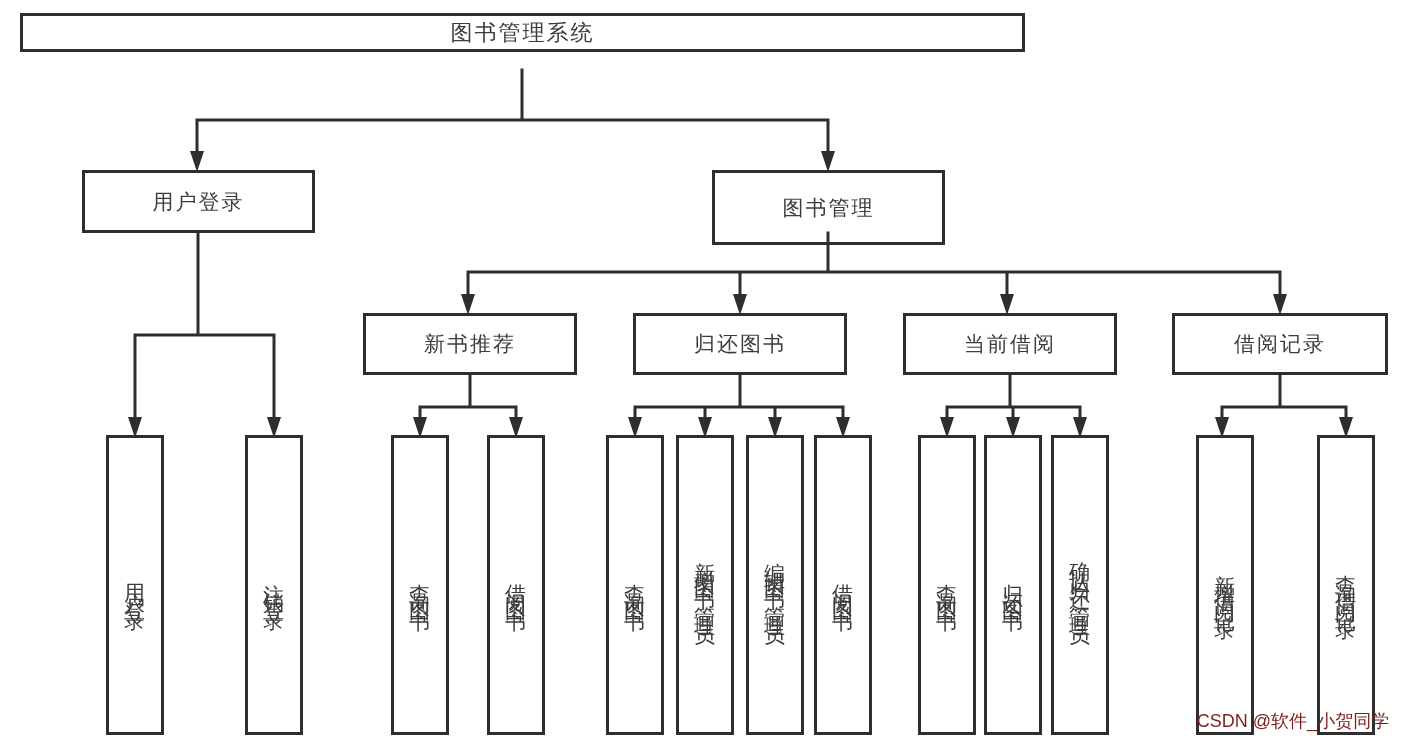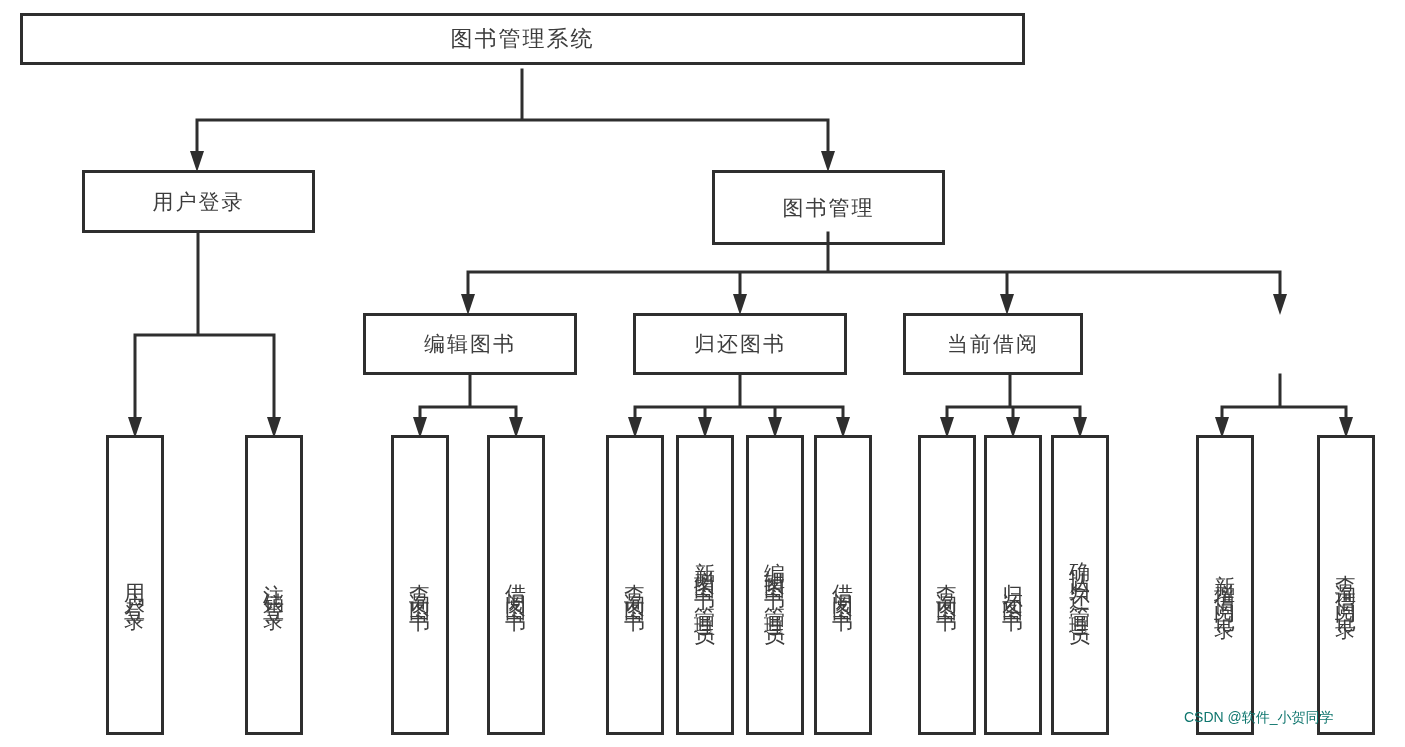--- a/index.html
+++ b/index.html
@@ -15,37 +15,38 @@
   .hbox{font-size:21px;letter-spacing:2px;white-space:nowrap;}
   .root{font-size:22px;}
   .vbox{top:435px;width:58px;height:300px;font-size:21px;}
   .vbox .vtext{
     writing-mode:vertical-rl;text-orientation:mixed;
     letter-spacing:9px;line-height:1;white-space:nowrap;
   }
   svg.connectors{position:absolute;left:0;top:0;pointer-events:none;}
   .watermark{
     position:absolute;left:1184px;top:709px;width:218px;
-    font-size:14px;color:#0f766e;letter-spacing:0px;white-space:nowrap;
-    text-align:left;
+    font-size:18px;color:#7f1d1d;letter-spacing:0px;white-space:nowrap;
+    text-align:center;
   }
 </style>
 </head>
 <body>
 
 <div class="stage">
 
-  <div class="box hbox root" style="left:20px;top:13px;width:1005px;height:52px">图书管理系统</div>
+  <div class="box hbox root" style="left:20px;top:13px;width:1005px;height:39px">图书管理系统</div>
 
   <div class="box hbox" style="left:82px;top:170px;width:233px;height:63px">用户登录</div>
   <div class="box hbox" style="left:712px;top:170px;width:233px;height:75px">图书管理</div>
 
-  <div class="box hbox" style="left:363px;top:313px;width:214px;height:62px">编辑图书</div>
+  <div class="box hbox" style="left:363px;top:313px;width:214px;height:62px">新书推荐</div>
   <div class="box hbox" style="left:633px;top:313px;width:214px;height:62px">归还图书</div>
-  <div class="box hbox" style="left:903px;top:313px;width:180px;height:62px">当前借阅</div>
+  <div class="box hbox" style="left:903px;top:313px;width:214px;height:62px">当前借阅</div>
+  <div class="box hbox" style="left:1172px;top:313px;width:216px;height:62px">借阅记录</div>
 
   <div class="box vbox" style="left:106px">
     <span class="vtext">用户登录</span>
   </div>
   <div class="box vbox" style="left:245px">
     <span class="vtext">注销登录</span>
   </div>
 
   <div class="box vbox" style="left:391px">
     <span class="vtext">查询图书</span>

